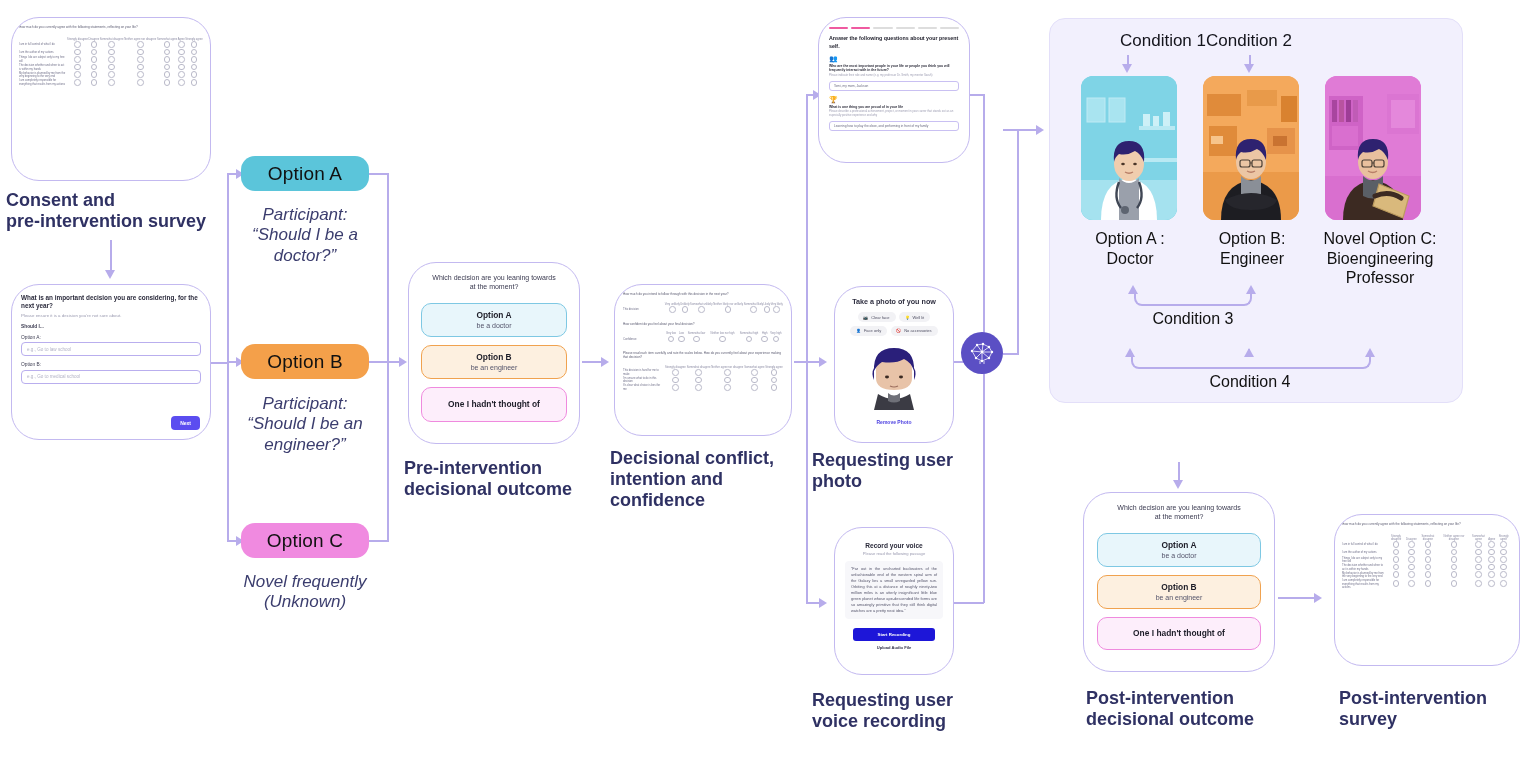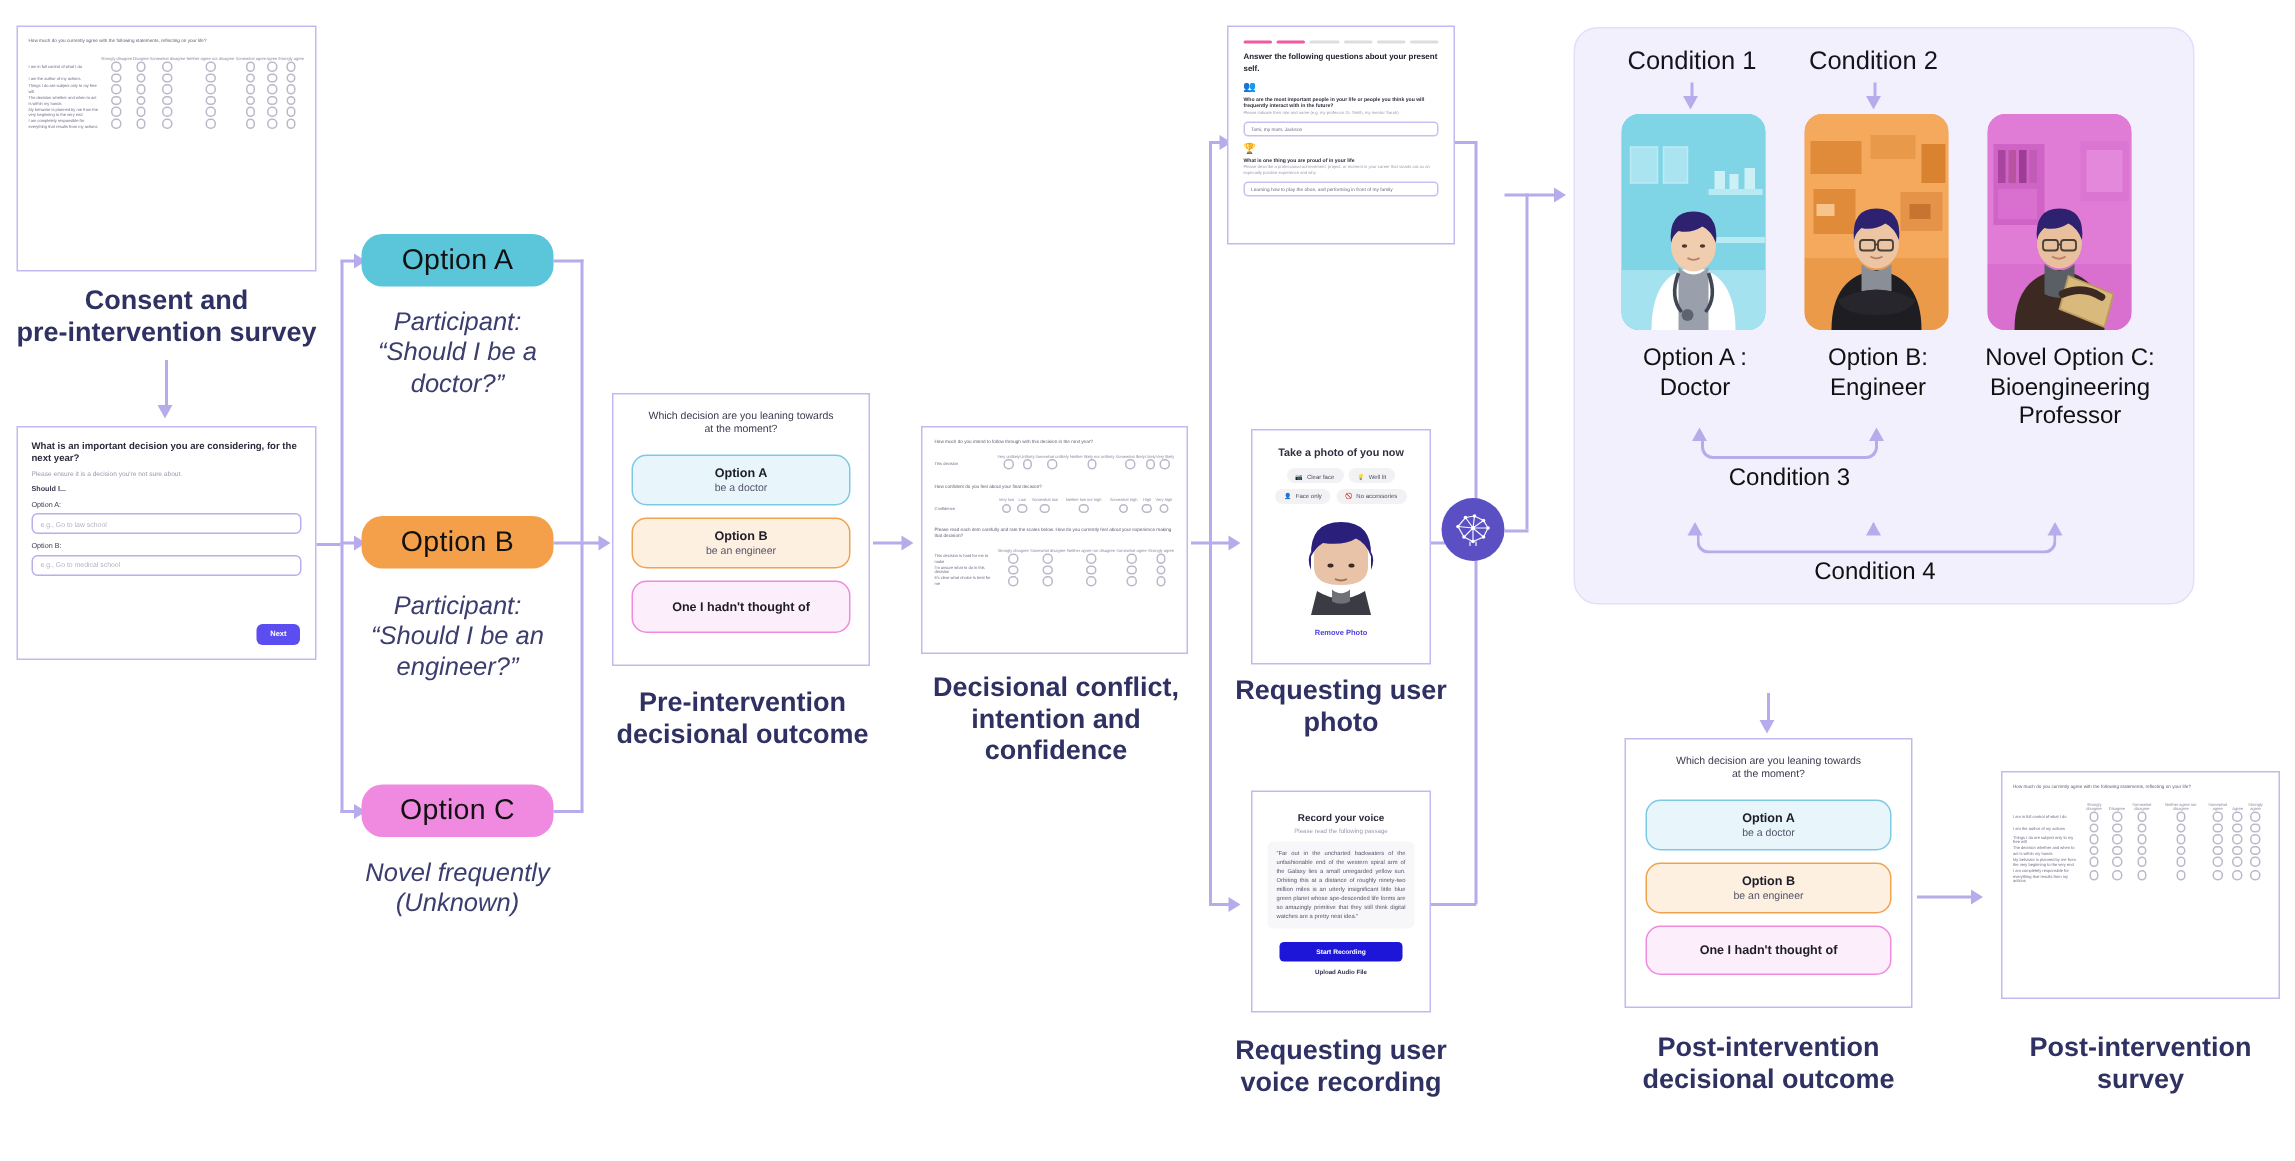--- a/index.html
+++ b/index.html
@@ -1,22 +1,22 @@
 <!DOCTYPE html>
 <html><head>
 <meta charset="utf-8">
 <style>
   html,body{margin:0;padding:0;background:#ffffff;}
   body{width:1530px;height:774px;font-family:"Liberation Sans",sans-serif;overflow:hidden;}
   #stage{position:relative;width:1530px;height:774px;}
 
   
-  .cap{position:absolute;text-align:center;color:#2f3163;font-weight:700;line-height:1.18;}
+  .cap{position:absolute;color:#2f3163;font-weight:700;line-height:1.18;}
   .cap-it{position:absolute;text-align:center;color:#3b3d6e;font-style:italic;line-height:1.2;font-weight:400;}
-  .mock-pl{position:absolute;background:#fff;border:1.4px solid #c3b9f0;border-radius:0;box-sizing:border-box;overflow:hidden;}
+  .mock-pl{position:absolute;background:#fff;border:1.4px solid #c3b9f0;border-radius:28px;box-sizing:border-box;overflow:hidden;}
 
   
   .ln{position:absolute;background:#b7aceb;}
   .lnh{height:2px;}
   .lnv{width:2px;}
   .ah{position:absolute;width:0;height:0;}
   .ah-r{border-top:5px solid transparent;border-bottom:5px solid transparent;border-left:8px solid #b7aceb;}
   .ah-d{border-left:5.5px solid transparent;border-right:5.5px solid transparent;border-top:9px solid #b7aceb;}
   .ah-u{border-left:5.5px solid transparent;border-right:5.5px solid transparent;border-bottom:9px solid #b7aceb;}
   .elb{position:absolute;border:2px solid #b7aceb;box-sizing:border-box;background:transparent;}
@@ -466,21 +466,21 @@
     </svg>
   </div>
 
   <div class="ln lnh" style="left:1003px;top:129px;width:38px;"></div>
   <div class="ln lnv" style="left:1017px;top:129px;height:224px;"></div>
   <div class="ln lnh" style="left:1003px;top:353px;width:16px;"></div>
   <div class="ah ah-r" style="left:1036px;top:125px;"></div>
 
   <div id="condpanel"></div>
 
-  <div class="cond-t" style="left:1073px;top:31px;width:110px;">Condition 1</div>
+  <div class="cond-t" style="left:1108px;top:31px;width:110px;">Condition 1</div>
   <div class="cond-t" style="left:1194px;top:31px;width:110px;">Condition 2</div>
 
   <div class="ln lnv" style="left:1127px;top:55px;height:13px;"></div>
   <div class="ah ah-d" style="left:1122px;top:64px;"></div>
   <div class="ln lnv" style="left:1249px;top:55px;height:13px;"></div>
   <div class="ah ah-d" style="left:1244px;top:64px;"></div>
 
   <div class="portrait" style="left:1081px;top:76px;background:#69cfe2;">
     <svg viewBox="0 0 96 144" width="96" height="144">
       <rect width="96" height="144" fill="#7fd4e6"></rect>

